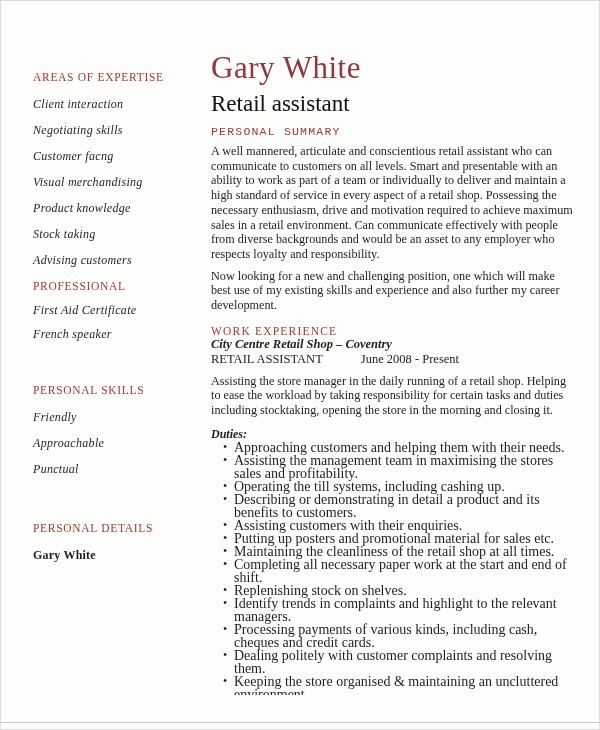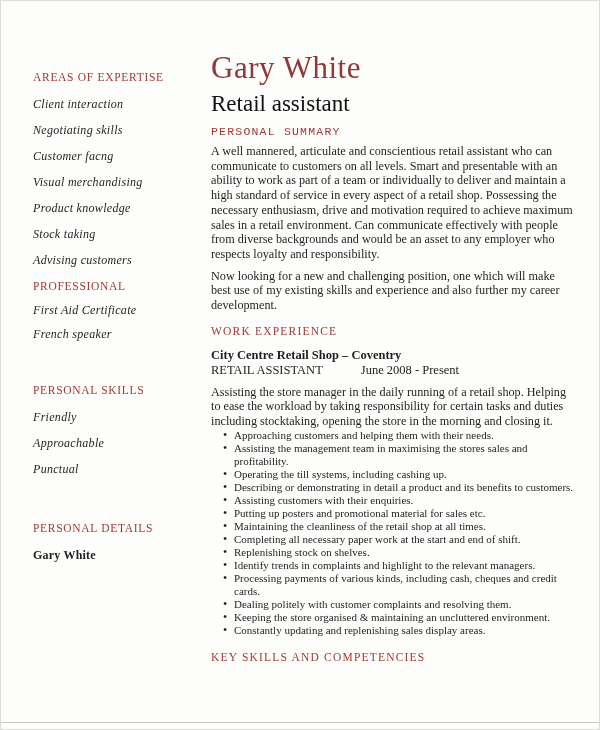--- a/index.html
+++ b/index.html
@@ -90,44 +90,44 @@
   .para {
     font-size: 12.2px;
     line-height: 14.7px;
     margin: 0;
   }
   .summary-p1 { margin-top: 6px; }
   .summary-p2 { margin-top: 7px; }
   .work-heading { margin-top: 12px; }
   .employer {
     font-weight: bold;
+    font-style: italic;
     font-size: 12.5px;
     line-height: 15px;
-    margin-top: 11px;
   }
   .job-line {
     font-size: 12.5px;
     line-height: 15px;
   }
   .job-dates { display: inline-block; margin-left: 38px; }
   .job-desc { margin-top: 7px; }
   .duties-label {
     font-weight: bold;
     font-style: italic;
     font-size: 12px;
     line-height: 13px;
     margin-top: 10px;
   }
   ul.bullets {
     list-style: none;
     margin: 0;
     padding: 0 0 0 12px;
   }
   ul.bullets li {
-    font-size: 11px;
+    font-size: 14px;
     line-height: 13px;
     padding-left: 11px;
     position: relative;
   }
   ul.bullets li::before {
     content: "\2022";
     position: absolute;
     left: 0;
     top: 0;
     font-size: 12px;
@@ -207,20 +207,21 @@
       <p class="para summary-p1">A well mannered, articulate and conscientious retail assistant who can communicate to customers on all levels. Smart and presentable with an ability to work as part of a team or individually to deliver and maintain a high standard of service in every aspect of a retail shop. Possessing the necessary enthusiasm, drive and motivation required to achieve maximum sales in a retail environment. Can communicate effectively with people from diverse backgrounds and would be an asset to any employer who respects loyalty and responsibility.</p>
       <p class="para summary-p2">Now looking for a new and challenging position, one which will make best use of my existing skills and experience and also further my career development.</p>
 
       <h3 class="sec-heading work-heading">WORK EXPERIENCE</h3>
       <div class="employer">City Centre Retail Shop – Coventry</div>
       <div class="job-line">
         <span>RETAIL ASSISTANT</span><span class="job-dates">June 2008 - Present</span>
       </div>
       <p class="para job-desc">Assisting the store manager in the daily running of a retail shop. Helping to ease the workload by taking responsibility for certain tasks and duties including stocktaking, opening the store in the morning and closing it.</p>
 
+      <div class="duties-label">Duties:</div>
       <ul class="bullets">
 
           <li>Approaching customers and helping them with their needs.</li>
 
           <li>Assisting the management team in maximising the stores sales and profitability.</li>
 
           <li>Operating the till systems, including cashing up.</li>
 
           <li>Describing or demonstrating in detail a product and its benefits to customers.</li>
 

